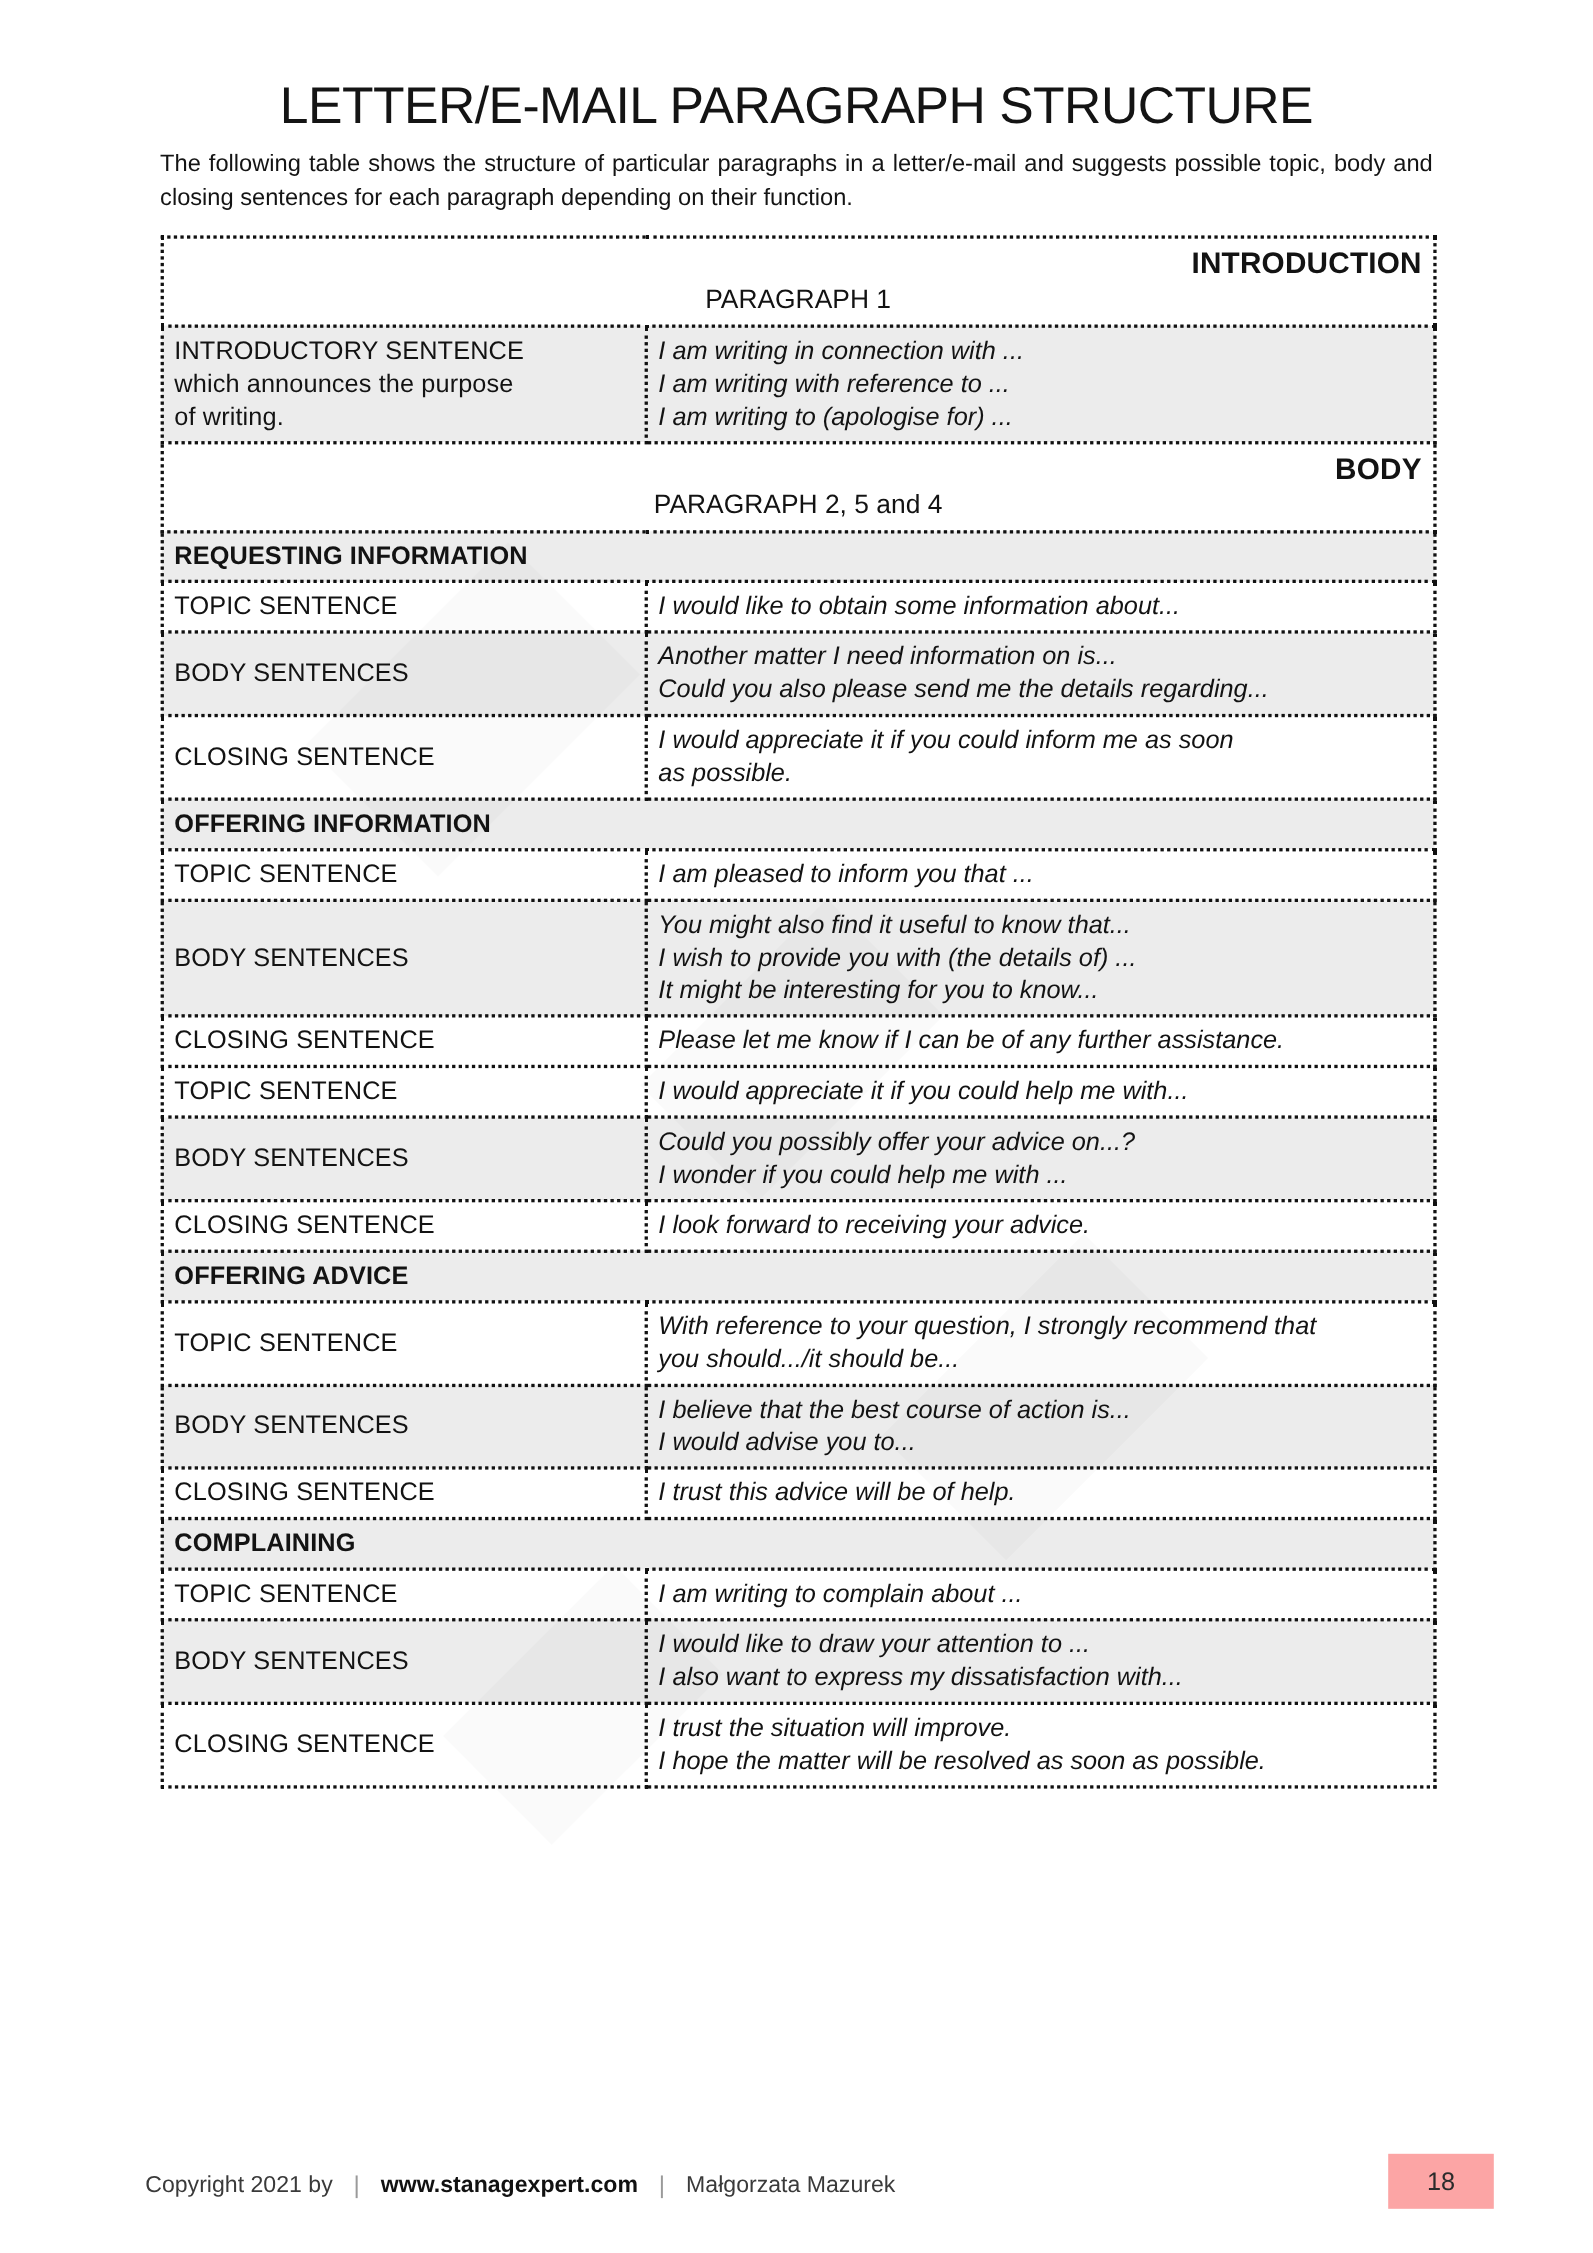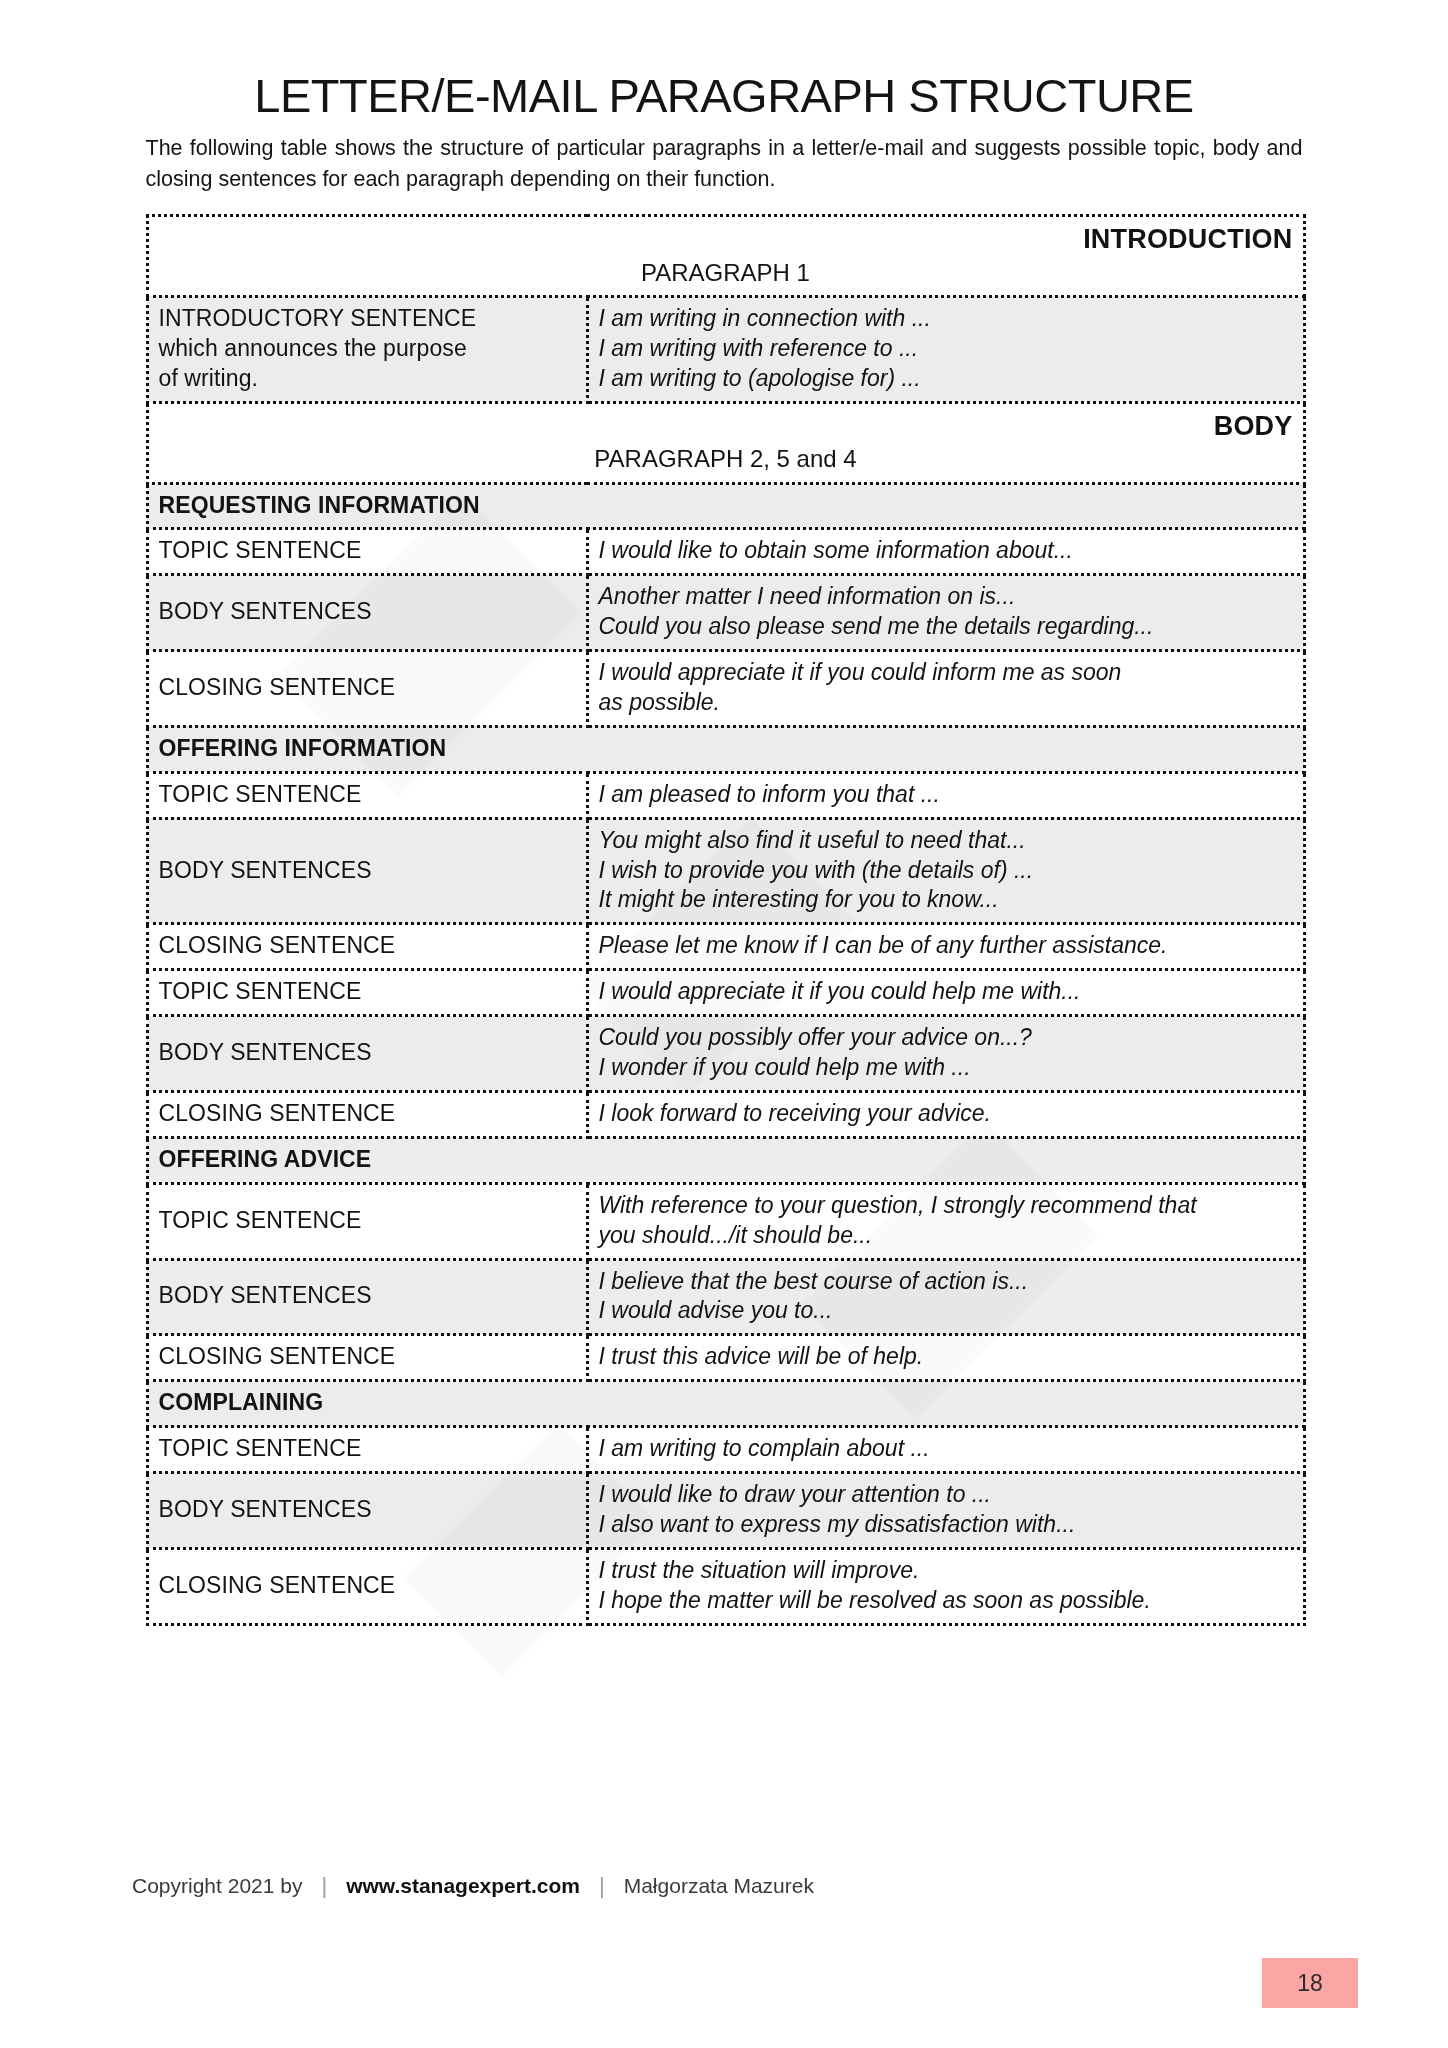--- a/index.html
+++ b/index.html
@@ -130,21 +130,21 @@
     padding-left: 11px;
     color: #131313;
   }
   td.examples .ln { display: block; white-space: nowrap; }
   td.label .ln { display: block; }
 
   
   .footer {
     position: absolute;
     left: 0;
-    top: 1851px;
+    top: 1952px;
     width: 1376px;
     height: 70px;
     display: flex;
     align-items: center;
   }
   .footer-inner {
     margin-left: 132px;
     display: flex;
     align-items: center;
     font-size: 21px;
@@ -261,21 +261,21 @@
         </tr>
         <tr class="row-plain">
           <td class="label">TOPIC SENTENCE</td>
           <td class="examples">
             <span class="ln"> I am pleased to inform you that ...</span>
           </td>
         </tr>
         <tr class="row-shade">
           <td class="label">BODY SENTENCES</td>
           <td class="examples">
-            <span class="ln">You might also find it useful to need that...</span>
+            <span class="ln">You might also find it useful to know that...</span>
             <span class="ln">I wish to provide you with (the details of) ...</span>
             <span class="ln">It might be interesting for you to know...</span>
           </td>
         </tr>
         <tr class="row-plain">
           <td class="label">CLOSING SENTENCE</td>
           <td class="examples">
             <span class="ln">Please let me know if I can be of any further assistance.</span>
           </td>
         </tr>

